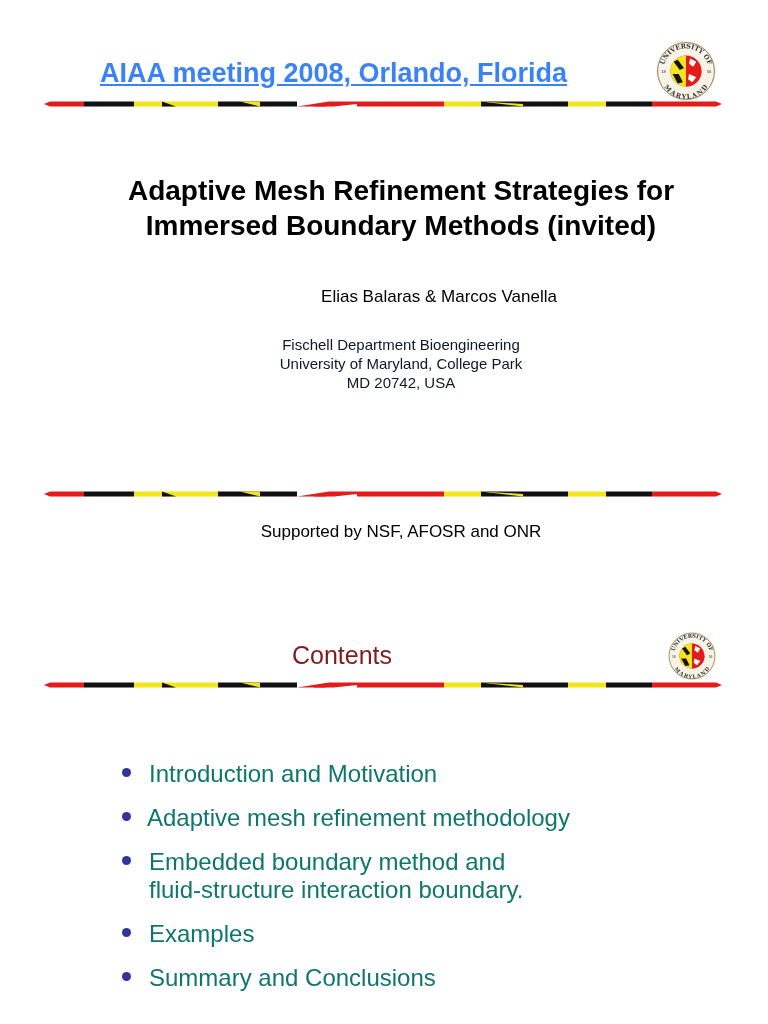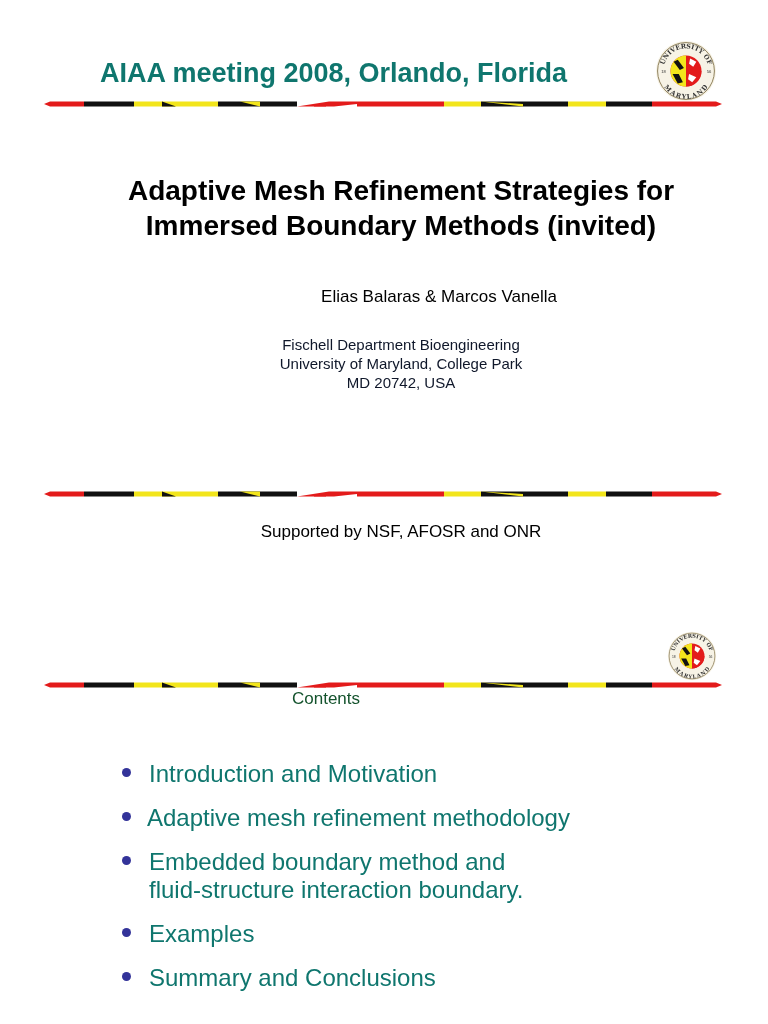--- a/index.html
+++ b/index.html
@@ -2,22 +2,22 @@
 <html><head>
 <meta charset="utf-8">
 <style>
   html, body { margin: 0; padding: 0; background: #ffffff; }
   body { width: 768px; height: 1024px; position: relative; overflow: hidden;
          font-family: "Liberation Sans", sans-serif; color: #000; }
   .slide { position: absolute; left: 0; width: 768px; }
   .abs { position: absolute; }
   .center { position: absolute; left: 17px; width: 768px; text-align: center; }
 
-  .header-title { color: #0f766e; font-weight: bold; font-size: 27px; }
-  .contents-title { color: #14532d; font-size: 17px; margin-top: 48px; }
+  .header-title { color: #3b82f6; font-weight: bold; font-size: 27px; text-decoration: underline; }
+  .contents-title { color: #7f1d1d; font-size: 25px; }
 
   .main-title { font-weight: bold; font-size: 28px; line-height: 35px; }
   .authors { font-size: 17px; }
   .affil { font-size: 15px; line-height: 19px; color: #0f172a; }
   .support { font-size: 17px; }
 
   
   .stripe { position: absolute; left: 44px; width: 678px; height: 6px; }
   .stripe svg { display: block; }
 

